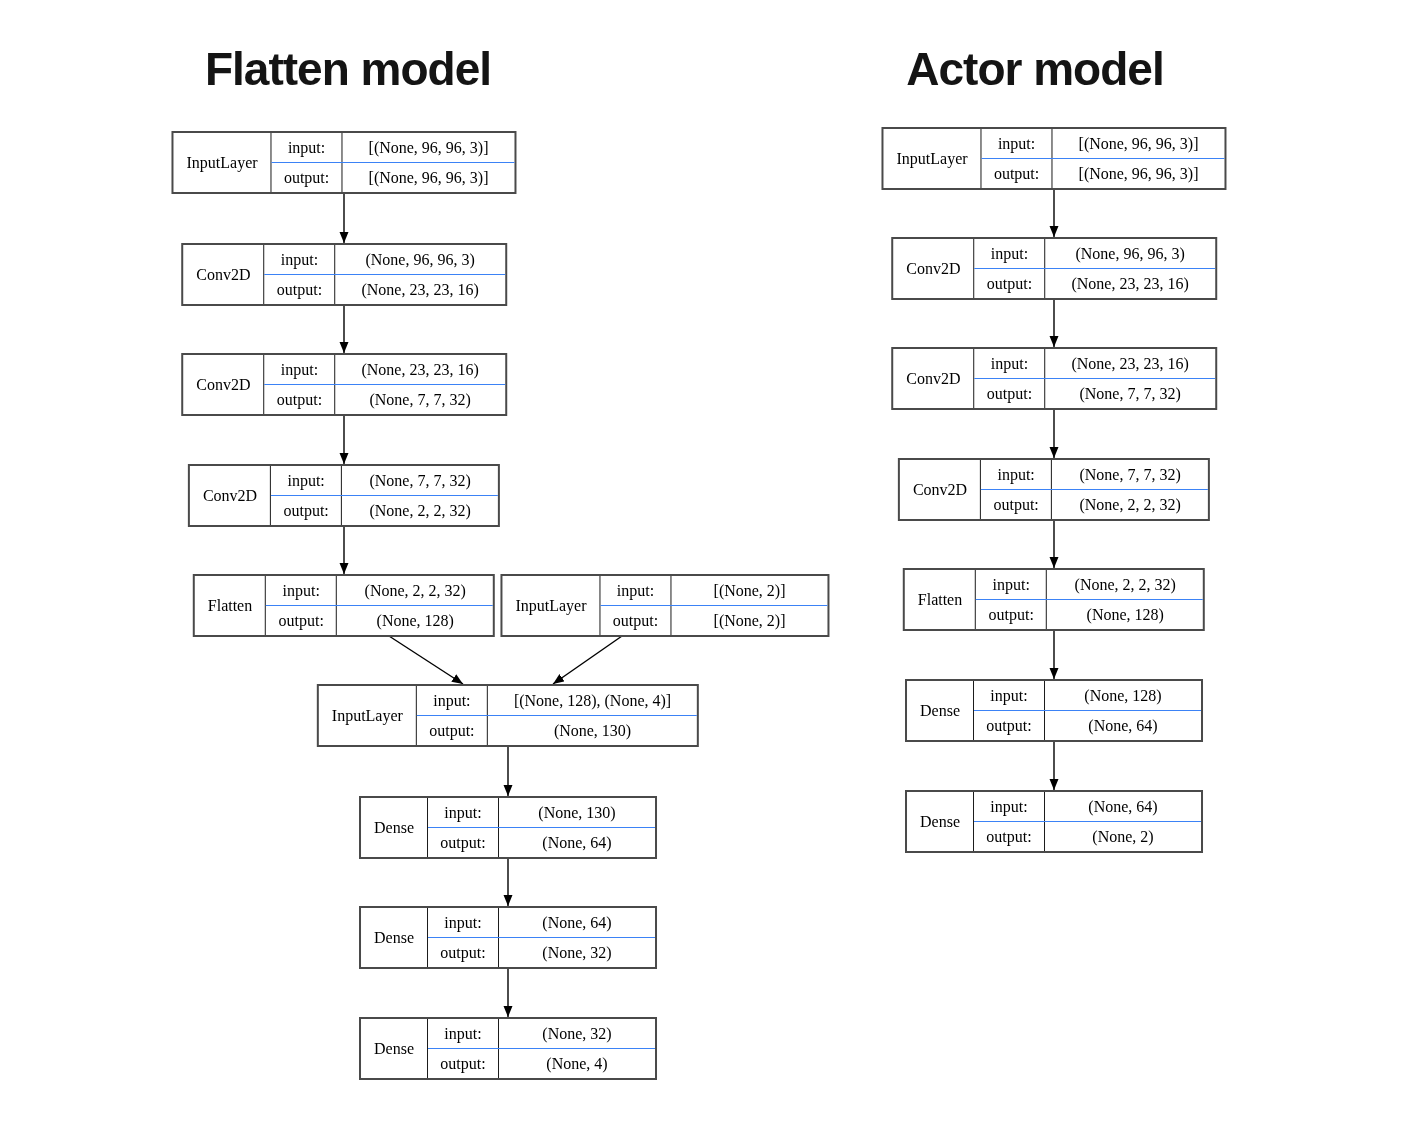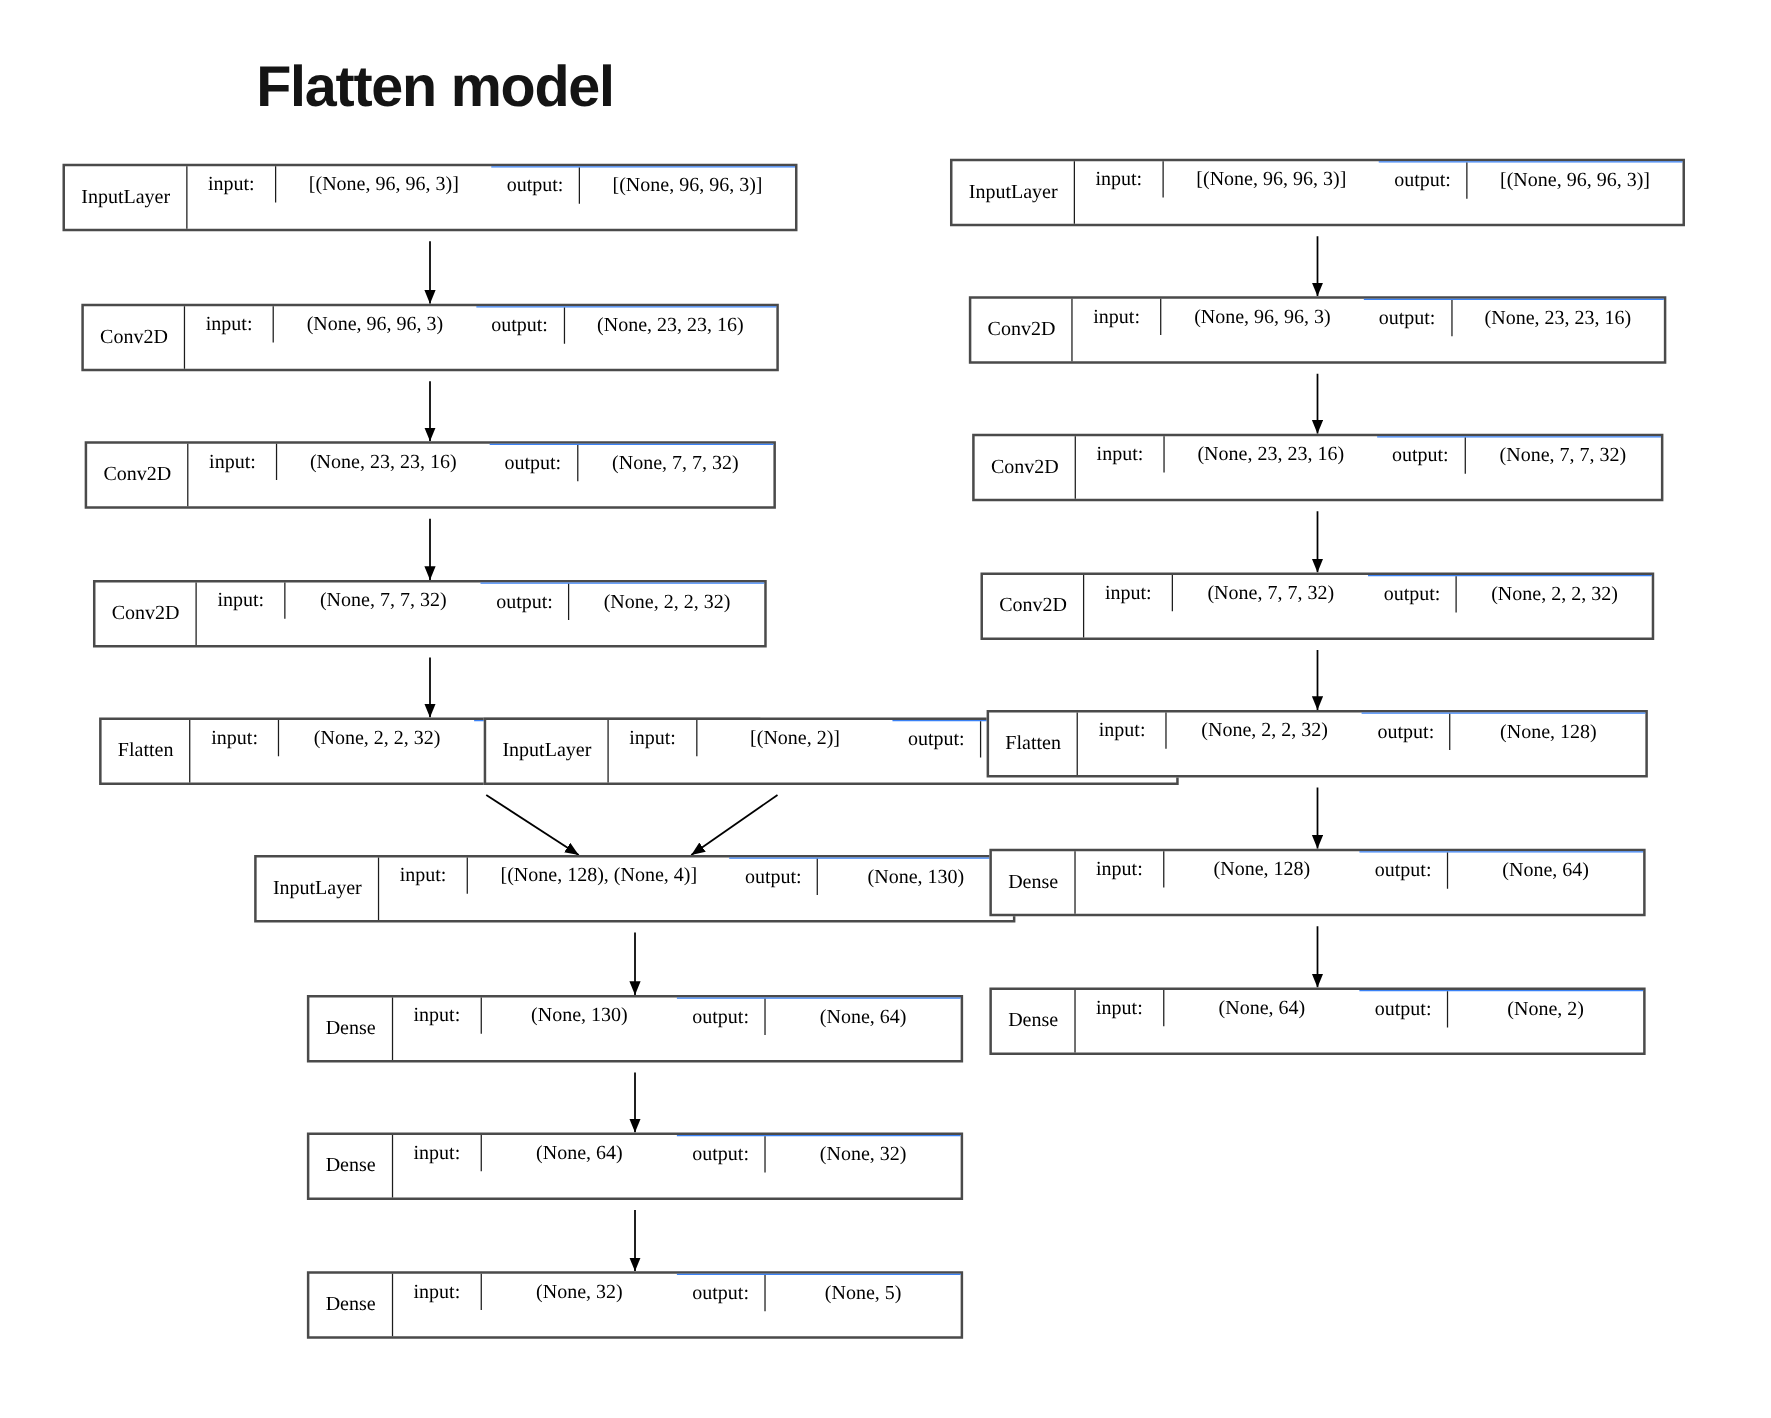--- a/index.html
+++ b/index.html
@@ -35,21 +35,21 @@
     white-space: nowrap;
     box-sizing: border-box;
   }
   .ncell {
     display: flex;
     align-items: center;
     justify-content: center;
     padding: 16px 13px;
     border-right: 1px solid #1c1c1c;
   }
-  .io { display: flex; flex-direction: row; }
+  .io { display: flex; flex-direction: column; }
   .iorow { display: flex; height: 29px; }
   .iorow + .iorow { border-top: 1px solid #3b82f6; }
   .kcell {
     min-width: 56px;
     display: flex;
     align-items: center;
     justify-content: center;
     padding: 0 7px;
     border-right: 1px solid #1c1c1c;
   }
@@ -91,20 +91,21 @@
       <line x1="508" y1="968" x2="508" y2="1017" class="edge-line" marker-end="url(#arrow)"></line>
       <line x1="1054" y1="189" x2="1054" y2="237" class="edge-line" marker-end="url(#arrow)"></line>
       <line x1="1054" y1="299" x2="1054" y2="347" class="edge-line" marker-end="url(#arrow)"></line>
       <line x1="1054" y1="409" x2="1054" y2="458" class="edge-line" marker-end="url(#arrow)"></line>
       <line x1="1054" y1="520" x2="1054" y2="568" class="edge-line" marker-end="url(#arrow)"></line>
       <line x1="1054" y1="630" x2="1054" y2="679" class="edge-line" marker-end="url(#arrow)"></line>
       <line x1="1054" y1="741" x2="1054" y2="790" class="edge-line" marker-end="url(#arrow)"></line>
     </svg>
 
   <div class="title" style="left:348px; top:44px;">Flatten model</div>
+  <div class="title" style="left:1035px; top:44px;">Actor model</div>
 
   <div class="node" style="left:344px; top:131px;">
     <div class="ncell">InputLayer</div>
     <div class="io">
       <div class="iorow">
         <div class="kcell">input:</div>
         <div class="vcell">[(None, 96, 96, 3)]</div>
       </div>
       <div class="iorow">
         <div class="kcell">output:</div>
@@ -227,21 +228,21 @@
 
   <div class="node" style="left:508px; top:1017px;">
     <div class="ncell">Dense</div>
     <div class="io">
       <div class="iorow">
         <div class="kcell">input:</div>
         <div class="vcell">(None, 32)</div>
       </div>
       <div class="iorow">
         <div class="kcell">output:</div>
-        <div class="vcell">(None, 5)</div>
+        <div class="vcell">(None, 4)</div>
       </div>
     </div>
   </div>
 
   <div class="node" style="left:1054px; top:127px;">
     <div class="ncell">InputLayer</div>
     <div class="io">
       <div class="iorow">
         <div class="kcell">input:</div>
         <div class="vcell">[(None, 96, 96, 3)]</div>

